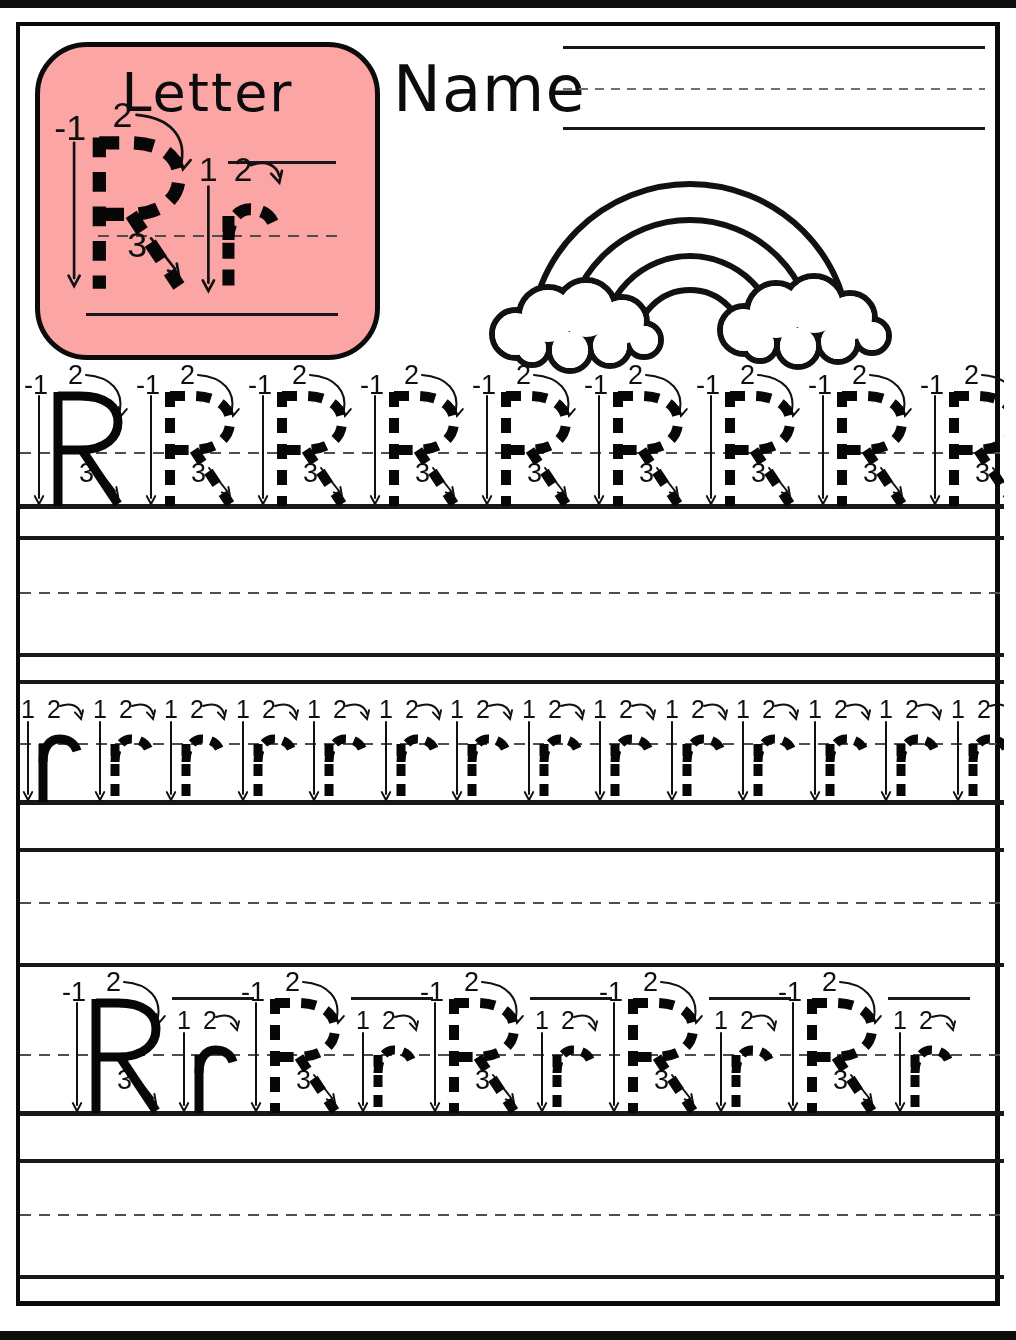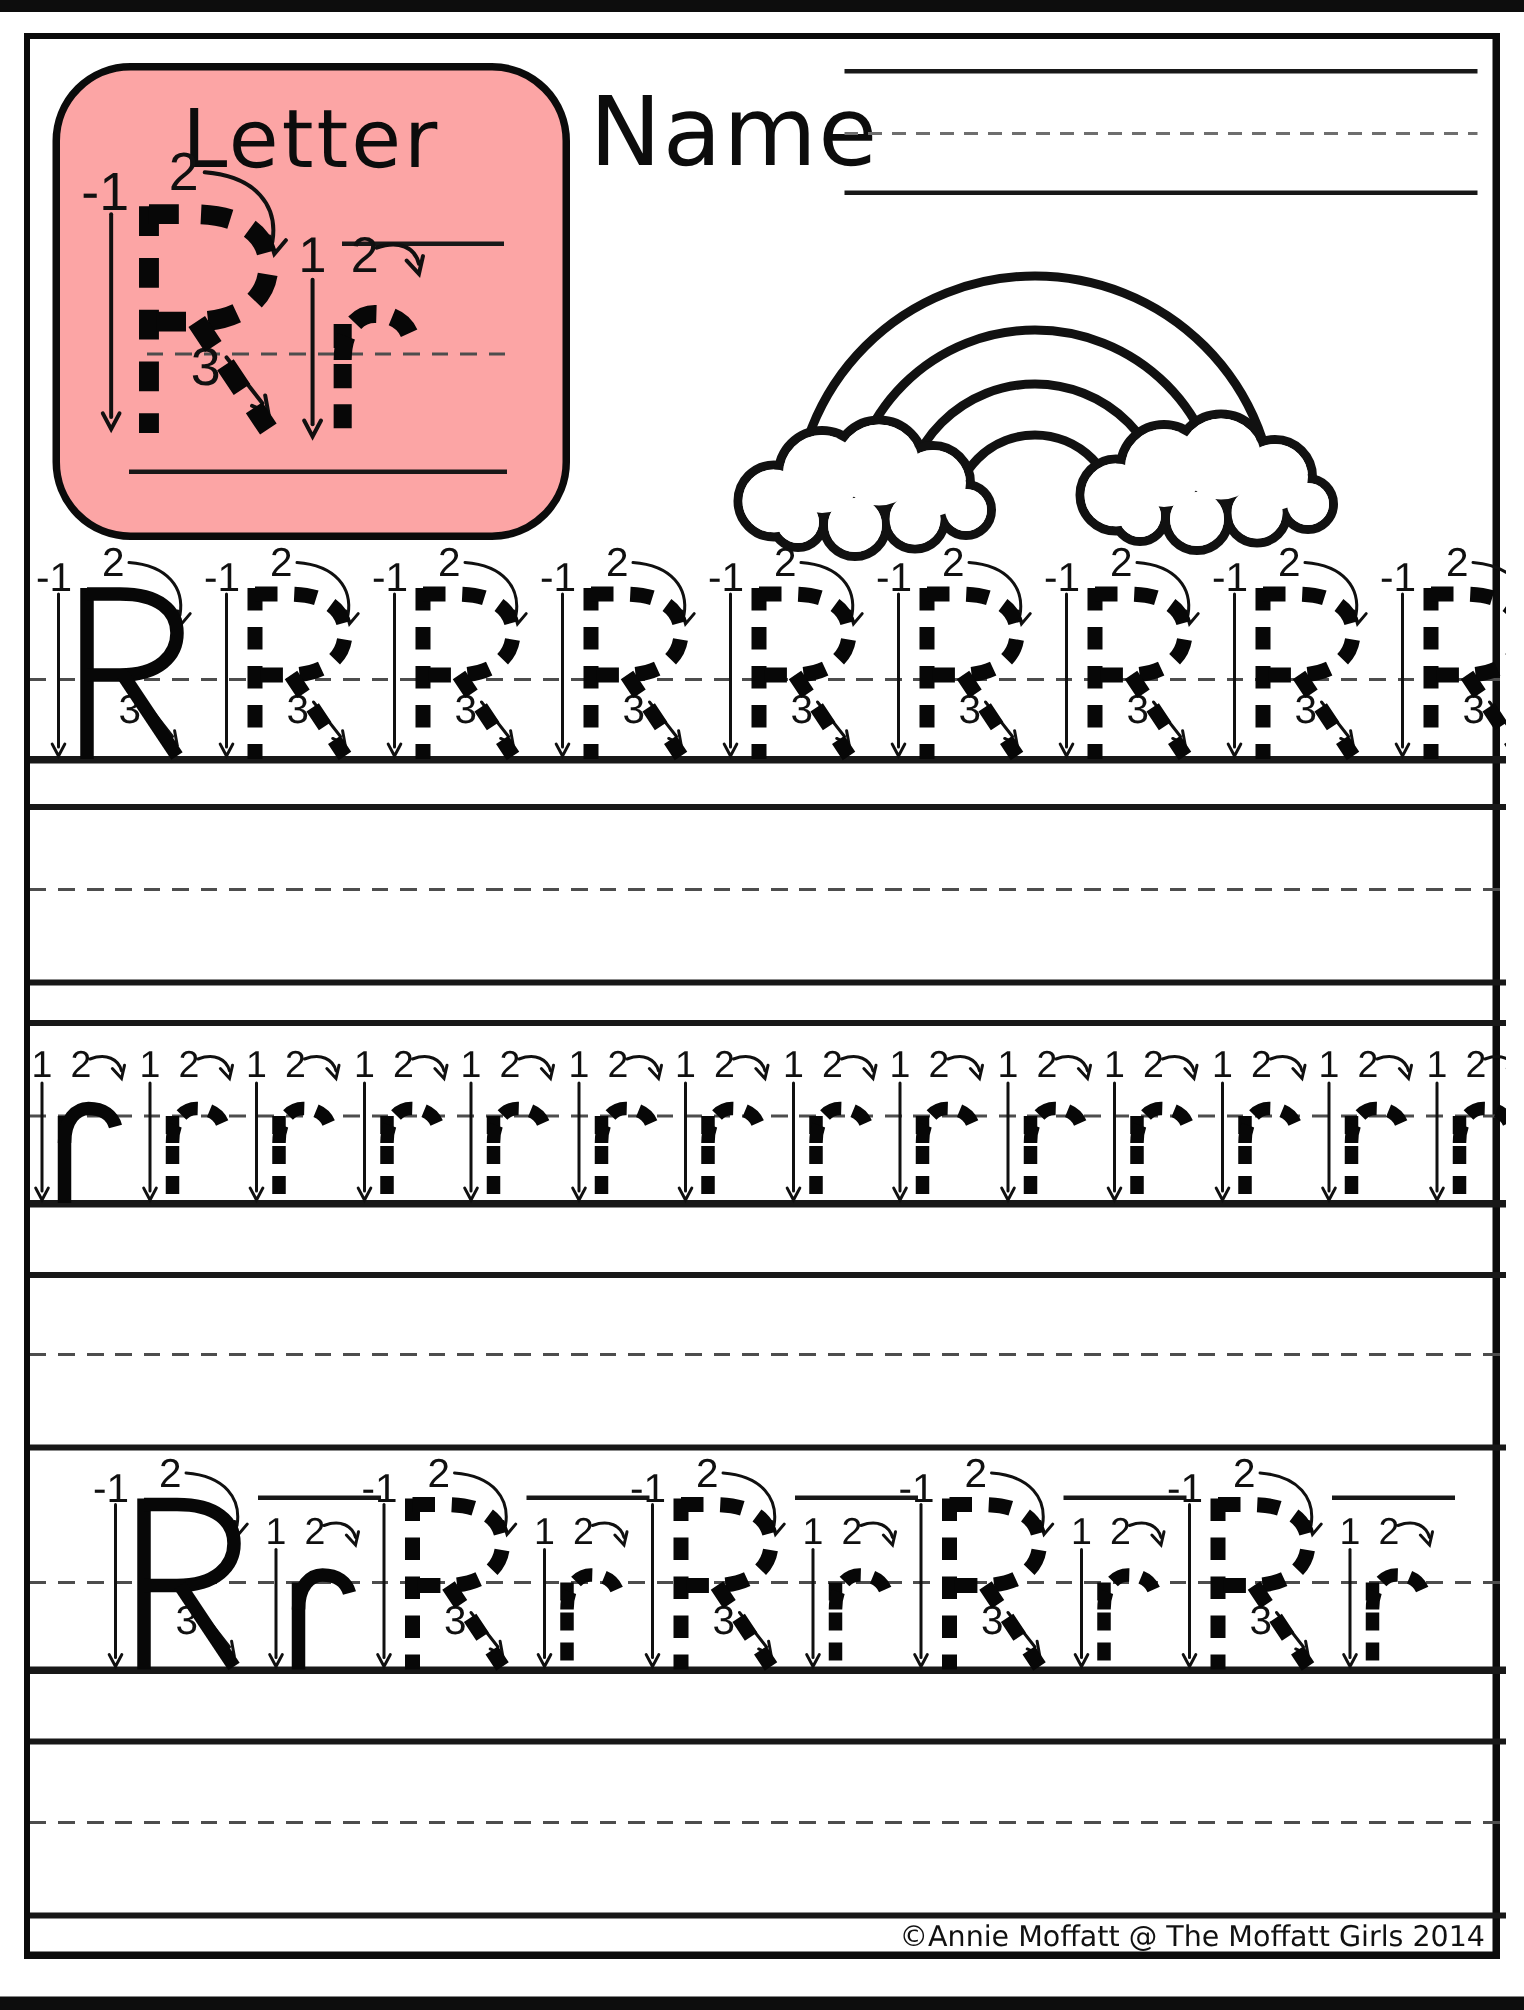--- a/index.html
+++ b/index.html
@@ -605,15 +605,14 @@
     <path d="M25,50 L25,108"></path>
     <path d="M25,68 C25,52 33,45 41,45 C51,45 57,50 59,57"></path>
   </g>
         </svg>
       </div>
 
     <div class="solidline" style="left:4px;top:1137px;width:984px;height:4px;"></div>
     <div class="dashline" style="left:4px;top:1192px;width:984px;"></div>
     <div class="solidline" style="left:4px;top:1253px;width:984px;height:4px;"></div>
 
-    <div id="footer-credit">©Annie Moffatt @ The Moffatt Girls 2014</div>
   </div>
 </div>
 
 </body></html>

